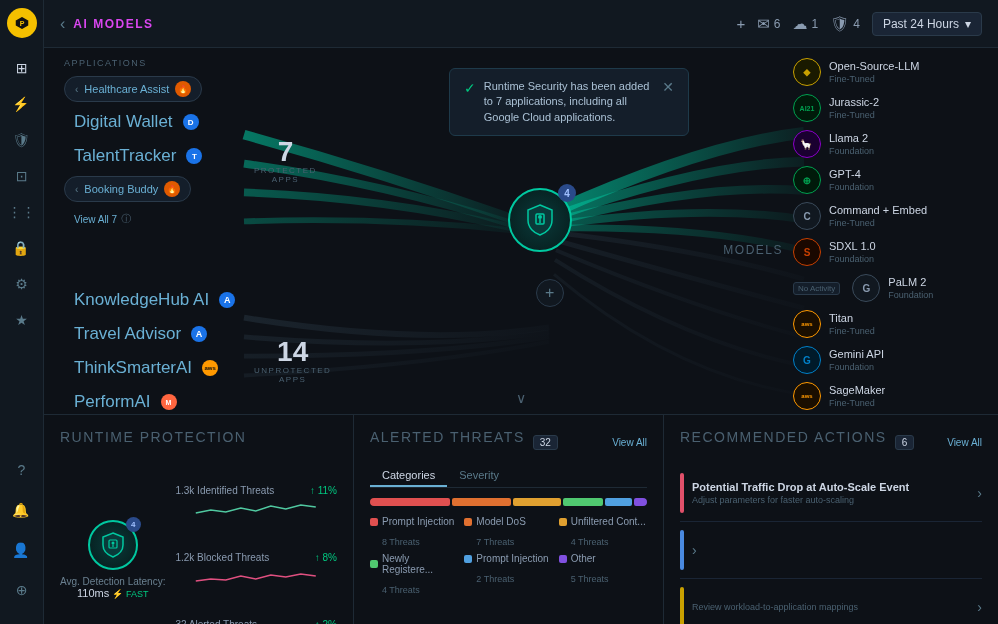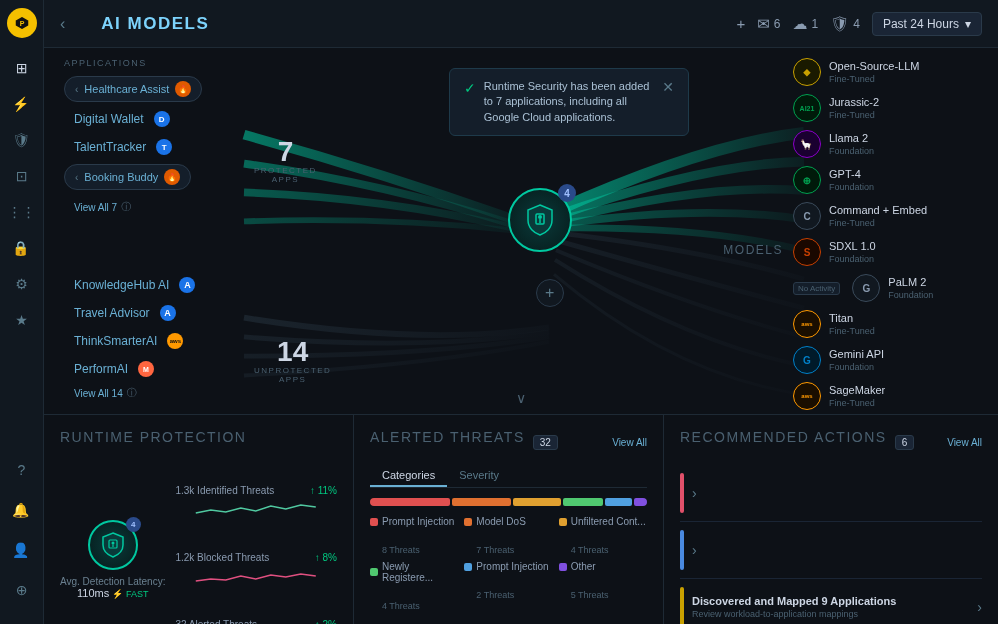--- a/index.html
+++ b/index.html
@@ -69,26 +69,25 @@
       border-bottom: 1px solid #1e2a35;
       flex-shrink: 0;
     }
     .topbar-back {
       color: #5a7a8a;
       font-size: 16px;
       cursor: pointer;
       margin-right: 8px;
     }
     .topbar-title {
-      font-size: 17px;
+      font-size: 12px;
       font-weight: 600;
       letter-spacing: 1.5px;
-      color: #7dd3fc;
+      color: #d946ef;
       text-transform: uppercase;
-      margin-left: 28px;
     }
     .topbar-right {
       margin-left: auto;
       display: flex;
       align-items: center;
       gap: 12px;
     }
     .topbar-icon-btn {
       display: flex;
       align-items: center;
@@ -163,21 +162,21 @@
       align-items: center;
       justify-content: center;
       font-size: 8px;
       font-weight: bold;
     }
     .app-icon.orange { background: #e05a00; color: white; }
     .app-icon.blue { background: #1a73e8; color: white; }
     .app-icon.aws { background: #ff9900; color: #111; font-size: 7px; }
     .app-icon.meta { background: #0866ff; color: white; font-size: 7px; }
     .app-plain {
-      font-size: 12px;
+      font-size: 17px;
       color: #6ab0d4;
       padding: 4px 0;
       padding-left: 10px;
     }
     .view-all-link {
       font-size: 10px;
       color: #6ab0d4;
       cursor: pointer;
       padding-left: 10px;
       display: flex;
@@ -515,21 +514,21 @@
       border-radius: 2px;
     }
     .threat-grid {
       display: grid;
       grid-template-columns: 1fr 1fr 1fr;
       gap: 6px;
     }
     .threat-item {
       display: flex;
       flex-direction: column;
-      gap: 18px;
+      gap: 10px;
     }
     .threat-dot-label {
       display: flex;
       align-items: center;
       gap: 4px;
     }
     .threat-dot {
       width: 8px;
       height: 8px;
       border-radius: 2px;
@@ -972,32 +971,35 @@
         <div class="section-header">
           <div class="section-header-left">
             <span class="section-title">RECOMMENDED ACTIONS</span>
             <span class="badge-count">6</span>
           </div>
           <span class="view-all-btn">View All</span>
         </div>
 
         <div class="action-item">
           <div class="action-accent pink"></div>
+          <div class="action-text">
+            <div class="action-title">Potential Traffic Drop at Auto-Scale Event</div>
+            <div class="action-sub">Adjust parameters for faster auto-scaling</div>
+          </div>
           <span class="action-chevron">›</span>
         </div>
 
         <div class="action-item">
           <div class="action-accent blue3"></div>
           <span class="action-chevron">›</span>
         </div>
 
         <div class="action-item">
           <div class="action-accent yellow2"></div>
           <div class="action-text">
-            <div class="action-title">Discovered and Mapped 9 Applications</div>
             <div class="action-sub">Review workload-to-application mappings</div>
           </div>
           <span class="action-chevron">›</span>
         </div>
       </div>
     </div>
   </div>
 </div>
 
 </body></html>

